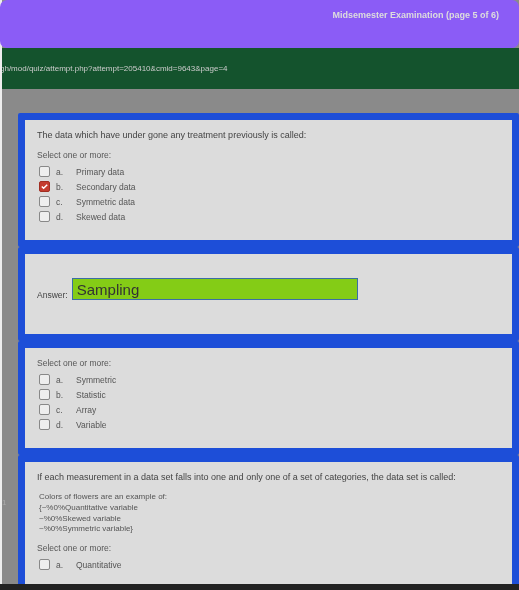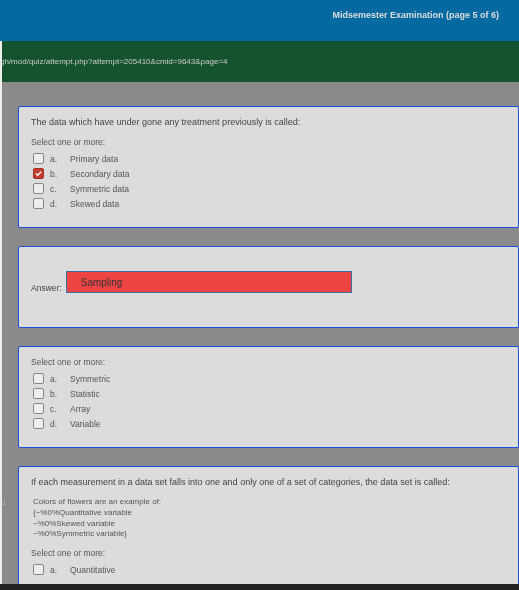--- a/index.html
+++ b/index.html
@@ -1,35 +1,35 @@
 <!DOCTYPE html>
 <html><head>
   <meta charset="utf-8">
   <style>
     * { margin: 0; padding: 0; box-sizing: border-box; font-family: Arial, sans-serif; }
     body { background: #8a8a8a; width: 519px; height: 590px; overflow: hidden; position: relative; }
-    .header-bar { background: #0369a1; height: 41px; position: relative; }
+    .header-bar { background: #8b5cf6; height: 48px; position: relative; border-radius: 7px; }
     .page-title { position: absolute; right: 20px; top: 10px; color: #ddd; font-size: 9px; font-weight: bold; }
     .url-bar { background: #14532d; padding: 16px 0; font-size: 8px; color: #ccc; }
     .spacer-top { height: 24px; }
     .questions-wrap { padding-left: 18px; }
-    .question-card { background: #dcdcdc; border: 1px solid #1d4ed8; border-radius: 2px; margin-bottom: 18px; padding: 10px 12px 14px 12px; position: relative; }
+    .question-card { background: #dcdcdc; border: 7px solid #1d4ed8; border-radius: 2px; padding: 10px 12px 14px 12px; position: relative; }
     .q-text { color: #444; font-size: 9px; margin-bottom: 10px; }
     .instruct { color: #555; font-size: 8.5px; margin-bottom: 6px; }
     .options { margin-left: 2px; }
     .opt { display: flex; align-items: center; gap: 6px; margin-bottom: 4px; }
     .checkbox { width: 11px; height: 11px; border: 1px solid #888; background: #eee; border-radius: 2px; flex-shrink: 0; display: inline-flex; align-items: center; justify-content: center; }
     .checkbox.checked { background: #c43c2e; border-color: #a02e22; }
     .checkbox.checked svg { width: 9px; height: 9px; }
     .opt-letter { color: #555; font-size: 8.5px; width: 14px; }
     .opt-text { color: #555; font-size: 8.5px; }
     .dashes { color: #555; letter-spacing: -1px; }
     .answer-row { display: flex; align-items: flex-end; gap: 4px; margin-top: 14px; }
     .ans-label { color: #444; font-size: 8.5px; }
-    .ans-input { flex: 0 0 286px; height: 22px; border: 1.5px solid #3b6ea5; background: #ef4444; padding: 0 14px; font-size: 10px; color: #333; }
+    .ans-input { flex: 0 0 286px; height: 22px; border: 1.5px solid #3b6ea5; background: #84cc16; padding: 0 4px; font-size: 15px; color: #333; }
     .sub-block { color: #555; font-size: 8px; line-height: 1.35; margin-left: 2px; margin-bottom: 8px; }
     .left-strip { position: absolute; left: 0; top: 0; bottom: 0; width: 2px; background: #eee; }
     .tiny-mark { position: absolute; left: 2px; top: 498px; color: #aaa; font-size: 8px; }
     .taskbar { position: absolute; bottom: 0; left: 0; right: 0; height: 6px; background: #222; }
   </style>
 </head>
 <body>
 
 <div class="left-strip"></div>
 <span class="tiny-mark">1</span>

